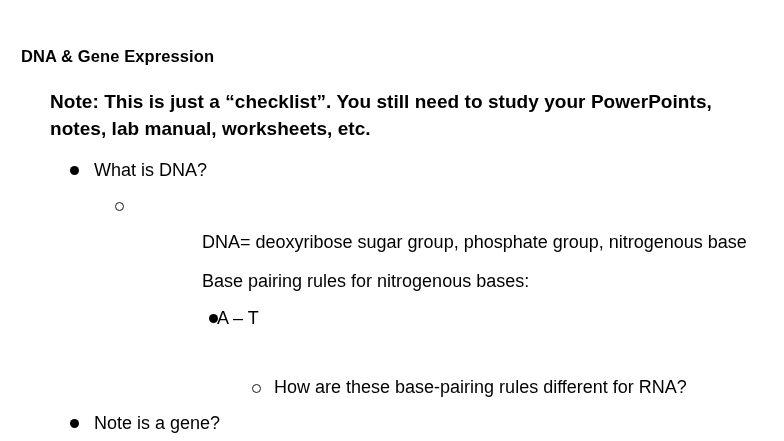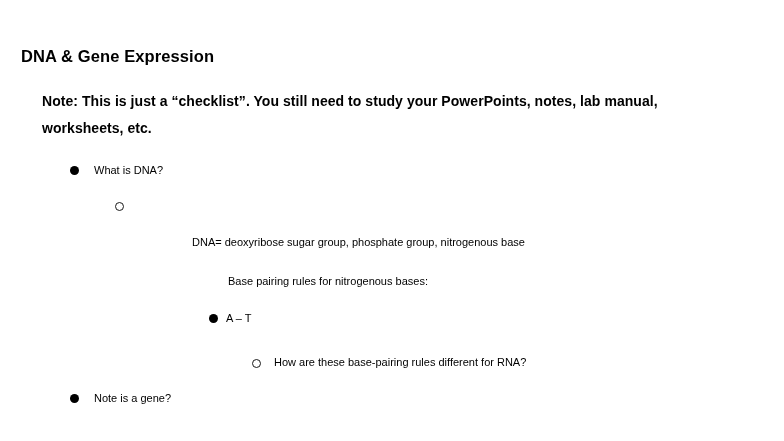--- a/index.html
+++ b/index.html
@@ -36,43 +36,43 @@
     font-weight: bold;
     letter-spacing: 0.1px;
     line-height: 1.2;
     white-space: nowrap;
     margin-left: 21px;
   }
 
   
   .note-para {
     position: absolute;
-    left: 42px;
+    left: 50px;
     top: 88px;
     width: 686px;
-    font-size: 14px;
+    font-size: 19px;
     font-weight: bold;
     line-height: 27px;
     text-align: left;
     letter-spacing: 0.05px;
   }
 
   
   .outline {
     position: absolute;
     left: 0;
     top: 160px;
     width: 784px;
   }
 
   .outline-row {
     position: relative;
     display: block;
     height: 36px;
-    font-size: 11px;
+    font-size: 18px;
     line-height: 20px;
     white-space: nowrap;
     text-decoration: underline;
   }
 
   .outline-row .marker {
     position: absolute;
     top: 0;
     display: inline-block;
     text-align: left;
@@ -105,36 +105,36 @@
     margin-top: 7px;
   }
 
   
   .lvl1 .marker { left: 70px; }
   .lvl1 .row-text { left: 94px; }
 
   .lvl2 .marker { left: 115px; }
   .lvl2 .row-text { left: 140px; }
 
-  .lvl3-para .row-text { left: 192px; }
+  .lvl3-para .row-text { left: 202px; }
 
   .lvl4 .marker { left: 209px; }
-  .lvl4 .row-text { left: 226px; }
+  .lvl4 .row-text { left: 217px; }
 
   .lvl5 .marker { left: 252px; }
   .lvl5 .row-text { left: 274px; }
 
   
   .r-what-dna      { height: 35px; }
   .r-nucleotides   { height: 37px; }
   .r-dnaeq         { height: 39px; }
-  .r-basepair      { height: 37px; margin-left: 36px; }
+  .r-basepair      { height: 37px; }
   .r-at            { height: 44px; }
   .r-cg            { height: 26px; }
-  .r-rna           { height: 36px; }
+  .r-rna           { height: 36px; margin-top: 25px; }
   .r-gene          { height: 26px; }
 </style>
 </head>
 <body>
 
 <div id="page">
 
   <div class="doc-title">DNA &amp; Gene Expression</div>
 
   <div class="note-para">Note: This is just a “checklist”. You still need to study your PowerPoints, notes, lab manual, worksheets, etc.</div>

